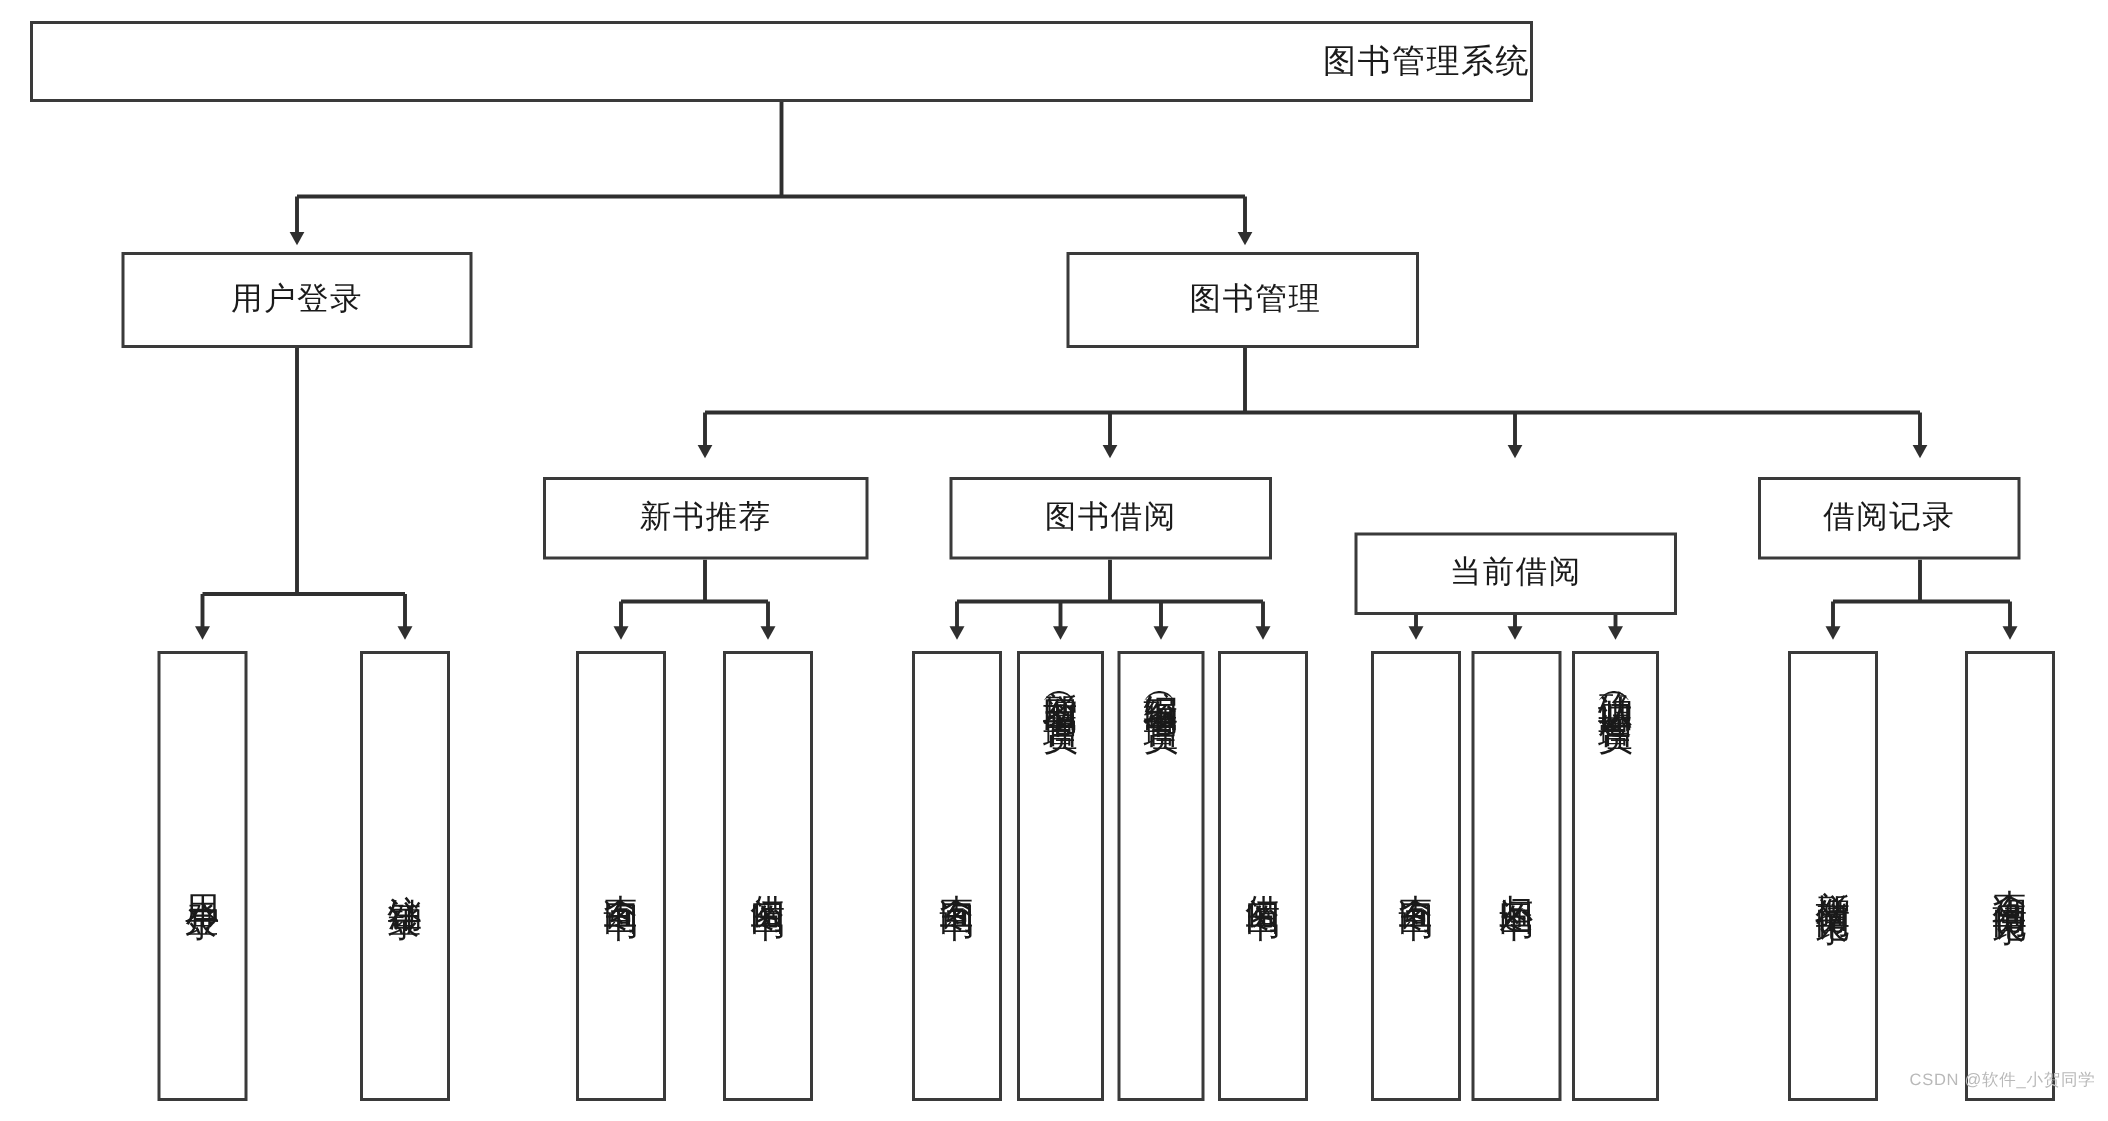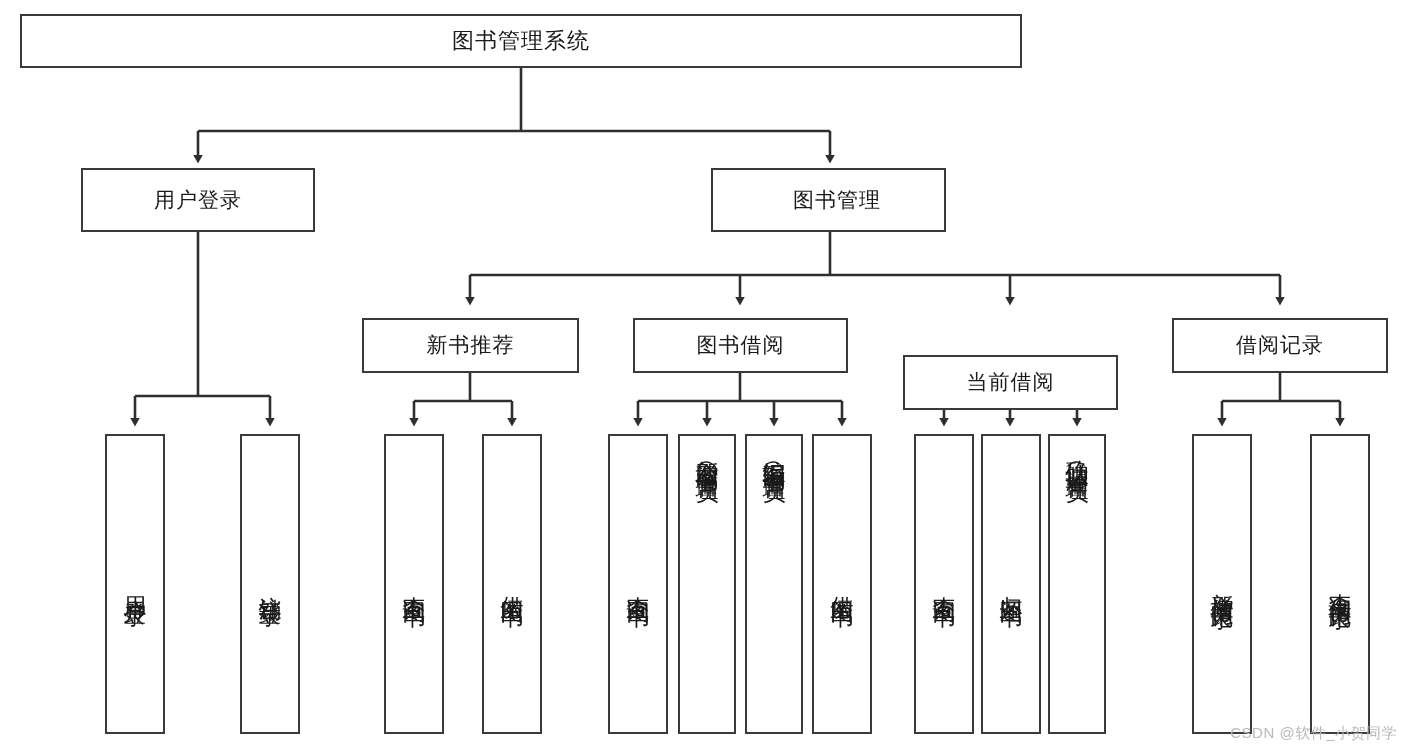--- a/index.html
+++ b/index.html
@@ -52,22 +52,22 @@
     line-height:1.08;
     letter-spacing:3px;
     color:#1a1a1a;
     white-space:nowrap;
     padding:6px 0;
   }
 
   .watermark{
     position:absolute;
     right:8px;
-    bottom:4px;
-    font-size:15px;
+    bottom:20px;
+    font-size:11px;
     color:#b9b9b9;
     letter-spacing:0.5px;
     white-space:nowrap;
     z-index:5;
   }
 </style>
 </head>
 <body>
 
 <div id="stage">
@@ -115,41 +115,41 @@
       <path d="M1010,401 L1010,419" marker-end="url(#arrow)"></path>
       <path d="M1077,401 L1077,419" marker-end="url(#arrow)"></path>
 
       <path d="M1280,373 L1280,401"></path>
       <path d="M1222,401 L1340,401"></path>
       <path d="M1222,401 L1222,419" marker-end="url(#arrow)"></path>
       <path d="M1340,401 L1340,419" marker-end="url(#arrow)"></path>
     </g>
   </svg>
 
-  <div class="node root" style="left:20px;top:14px;width:1002px;height:54px;">
+  <div class="node root" style="left:20px;top:14px;width:1002px;height:54px;justify-content:flex-end;">
     <span class="label">图书管理系统</span>
   </div>
 
   <div class="node lvl2" style="left:81px;top:168px;width:234px;height:64px;">
     <span class="label">用户登录</span>
   </div>
   <div class="node lvl2" style="left:711px;top:168px;width:235px;height:64px;padding-left:17px;">
     <span class="label">图书管理</span>
   </div>
 
   <div class="node lvl3" style="left:633px;top:318px;width:215px;height:55px;">
     <span class="label">图书借阅</span>
   </div>
   <div class="node lvl3" style="left:362px;top:318px;width:217px;height:55px;">
     <span class="label">新书推荐</span>
   </div>
   <div class="node lvl3" style="left:903px;top:318px;width:215px;height:55px;margin-top:37px;">
     <span class="label">当前借阅</span>
   </div>
-  <div class="node lvl3" style="left:1172px;top:318px;width:216px;height:55px;">
+  <div class="node lvl3" style="left:1172px;top:318px;width:175px;height:55px;">
     <span class="label">借阅记录</span>
   </div>
 
   <div class="leaf center" style="left:105px;top:434px;width:60px;height:300px;">
     <span class="vlabel">用户登录</span>
   </div>
   <div class="leaf center" style="left:240px;top:434px;width:60px;height:300px;">
     <span class="vlabel">注销登录</span>
   </div>
 

